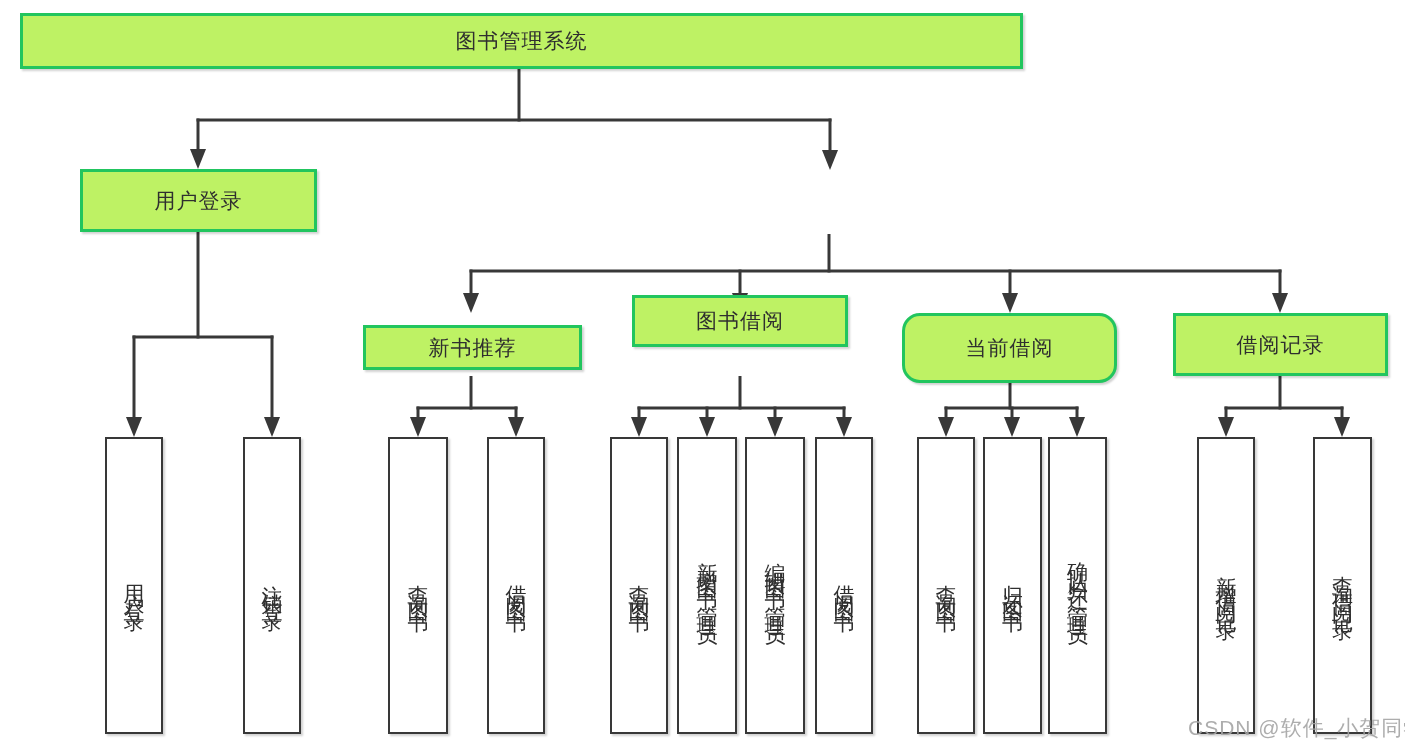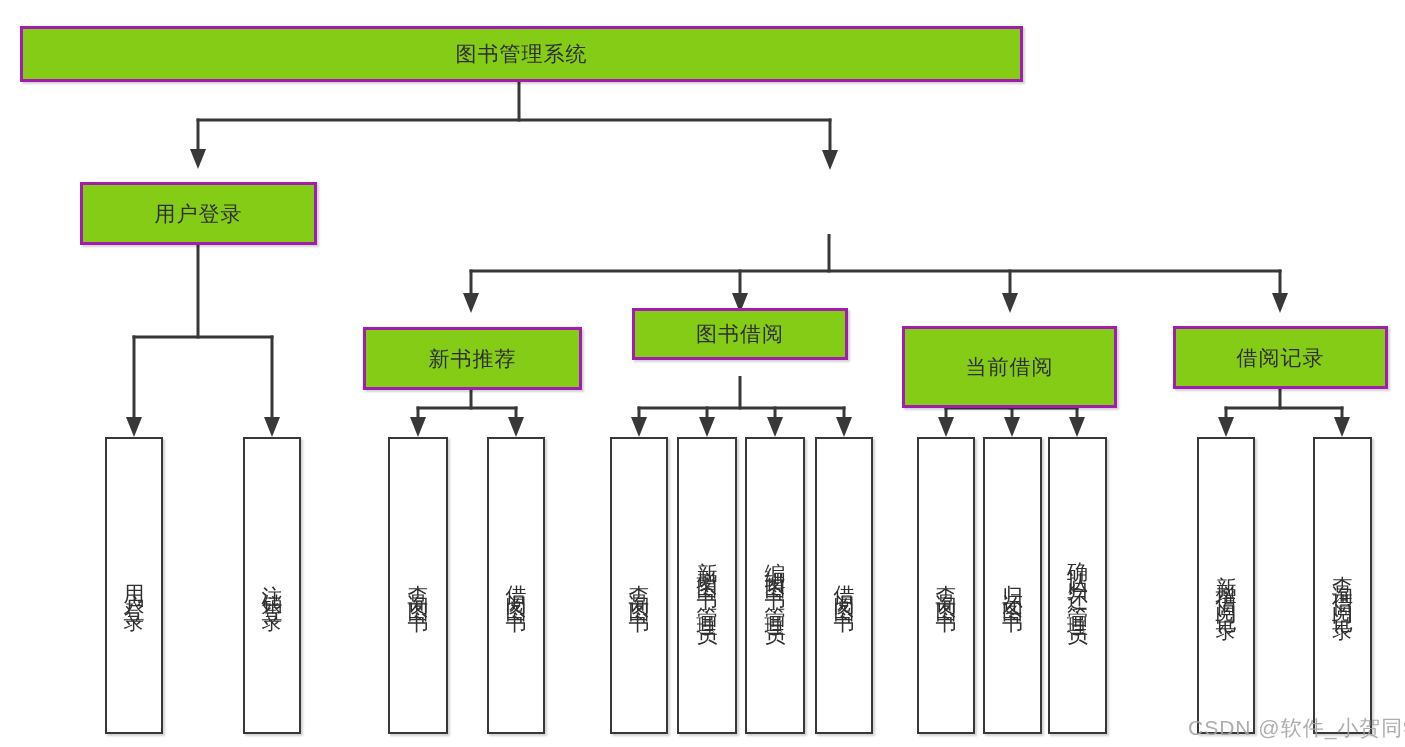--- a/index.html
+++ b/index.html
@@ -13,30 +13,29 @@
     overflow: hidden;
   }
   #connectors {
     position: absolute;
     left: 0; top: 0;
     width: 1405px; height: 747px;
   }
   .node {
     position: absolute;
     box-sizing: border-box;
-    background: #84cc16;
-    border: 3px solid #a21caf;
+    background: #bef264;
+    border: 3px solid #22c55e;
     display: flex;
     align-items: center;
     justify-content: center;
     font-size: 21px;
     letter-spacing: 1px;
     box-shadow: 2px 2px 2px rgba(0,0,0,0.18);
     white-space: nowrap;
-    margin-top: 13px;
   }
   .leaf {
     position: absolute;
     box-sizing: border-box;
     background: #ffffff;
     border: 2px solid #383838;
     top: 437px;
     height: 297px;
     display: flex;
     align-items: center;
@@ -128,23 +127,23 @@
       <polygon points="1069,417 1085,417 1077,437"></polygon>
       <polygon points="1218,417 1234,417 1226,437"></polygon>
       <polygon points="1334,417 1350,417 1342,437"></polygon>
     </g>
   </svg>
 
   <div class="node" style="left:20px; top:13px; width:1003px; height:56px;">图书管理系统</div>
 
   <div class="node" style="left:80px; top:169px; width:237px; height:63px;">用户登录</div>
 
-  <div class="node" style="left:363px; top:314px; width:219px; height:63px;">新书推荐</div>
+  <div class="node" style="left:363px; top:325px; width:219px; height:45px;">新书推荐</div>
   <div class="node" style="left:632px; top:295px; width:216px; height:52px;">图书借阅</div>
-  <div class="node" style="left:902px; top:313px; width:215px; height:82px;">当前借阅</div>
+  <div class="node" style="left:902px; top:313px; width:215px; height:70px;border-radius:18px;">当前借阅</div>
   <div class="node" style="left:1173px; top:313px; width:215px; height:63px;">借阅记录</div>
 
   <div class="leaf" style="left:105px; width:58px;">用户登录</div>
   <div class="leaf" style="left:243px; width:58px;">注销登录</div>
 
   <div class="leaf" style="left:388px; width:60px;">查询图书</div>
   <div class="leaf" style="left:487px; width:58px;">借阅图书</div>
 
   <div class="leaf" style="left:610px; width:58px;">查询图书</div>
   <div class="leaf" style="left:677px; width:60px;">新增图书（管理员）</div>

